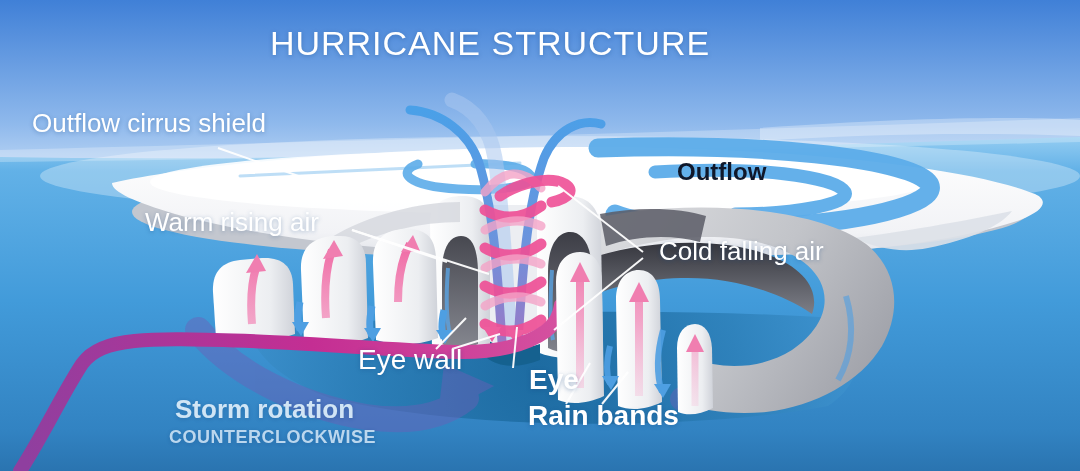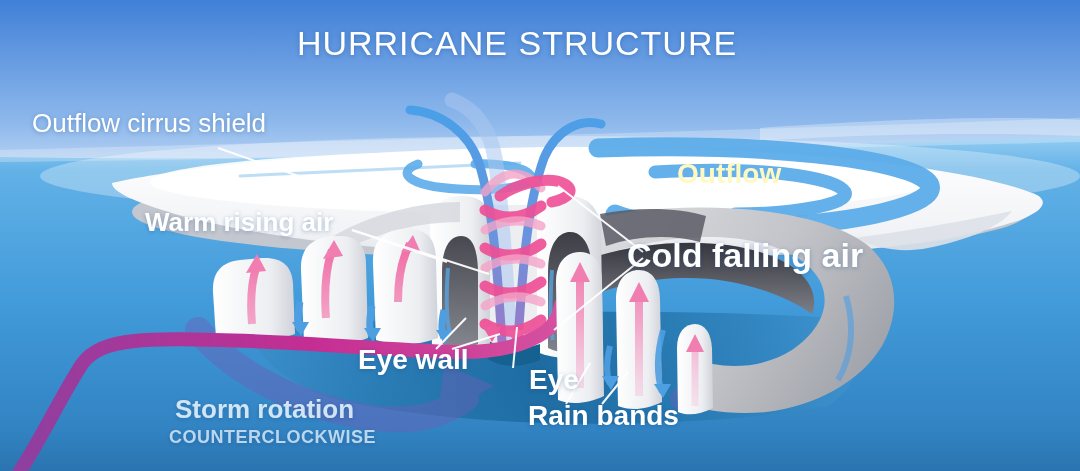--- a/index.html
+++ b/index.html
@@ -6,27 +6,27 @@
   #stage{
     position:relative;width:1080px;height:471px;overflow:hidden;
     font-family:"Liberation Sans","DejaVu Sans",sans-serif;
   }
   #stage svg{position:absolute;left:0;top:0;}
   .lbl{
     position:absolute;color:#ffffff;white-space:nowrap;
     text-shadow:0 1px 4px rgba(20,70,130,.35);
     line-height:1;user-select:none;
   }
-  .title{left:490px;top:26px;transform:translateX(-50%);font-size:34px;font-weight:400;letter-spacing:1px;margin-left:27px;}
+  .title{left:490px;top:26px;transform:translateX(-50%);font-size:34px;font-weight:400;letter-spacing:1px;}
   .subtitle{left:490px;top:65px;transform:translateX(-50%);font-size:19px;font-weight:600;letter-spacing:.6px;}
   .l-shield{left:32px;top:110px;font-size:26px;font-weight:400;}
-  .l-warm{left:145px;top:209px;font-size:26px;font-weight:700;}
-  .l-outflow{left:677px;top:160px;font-size:28px;font-weight:600;color:#fef9c3;text-shadow:none;}
-  .l-cold{left:627px;top:238px;font-size:34px;font-weight:700;}
-  .l-eyewall{left:358px;top:346px;font-size:28px;font-weight:700;}
+  .l-warm{left:145px;top:209px;font-size:26px;font-weight:400;}
+  .l-outflow{left:677px;top:160px;font-size:24px;font-weight:600;color:#0f172a;text-shadow:none;}
+  .l-cold{left:659px;top:238px;font-size:26px;font-weight:400;}
+  .l-eyewall{left:358px;top:346px;font-size:28px;font-weight:400;}
   .l-eye{left:486px;top:366px;font-size:28px;font-weight:700;margin-left:43px;}
   .l-rain{left:528px;top:402px;font-size:28px;font-weight:700;}
   .l-rot{left:175px;top:396px;font-size:26px;font-weight:700;color:#d9ebf8;opacity:.95;}
   .l-ccw{left:169px;top:428px;font-size:18px;font-weight:700;color:#c3dcf1;letter-spacing:.5px;opacity:.95;}
 </style>
 </head>
 <body>
 
 <div id="stage">
 

